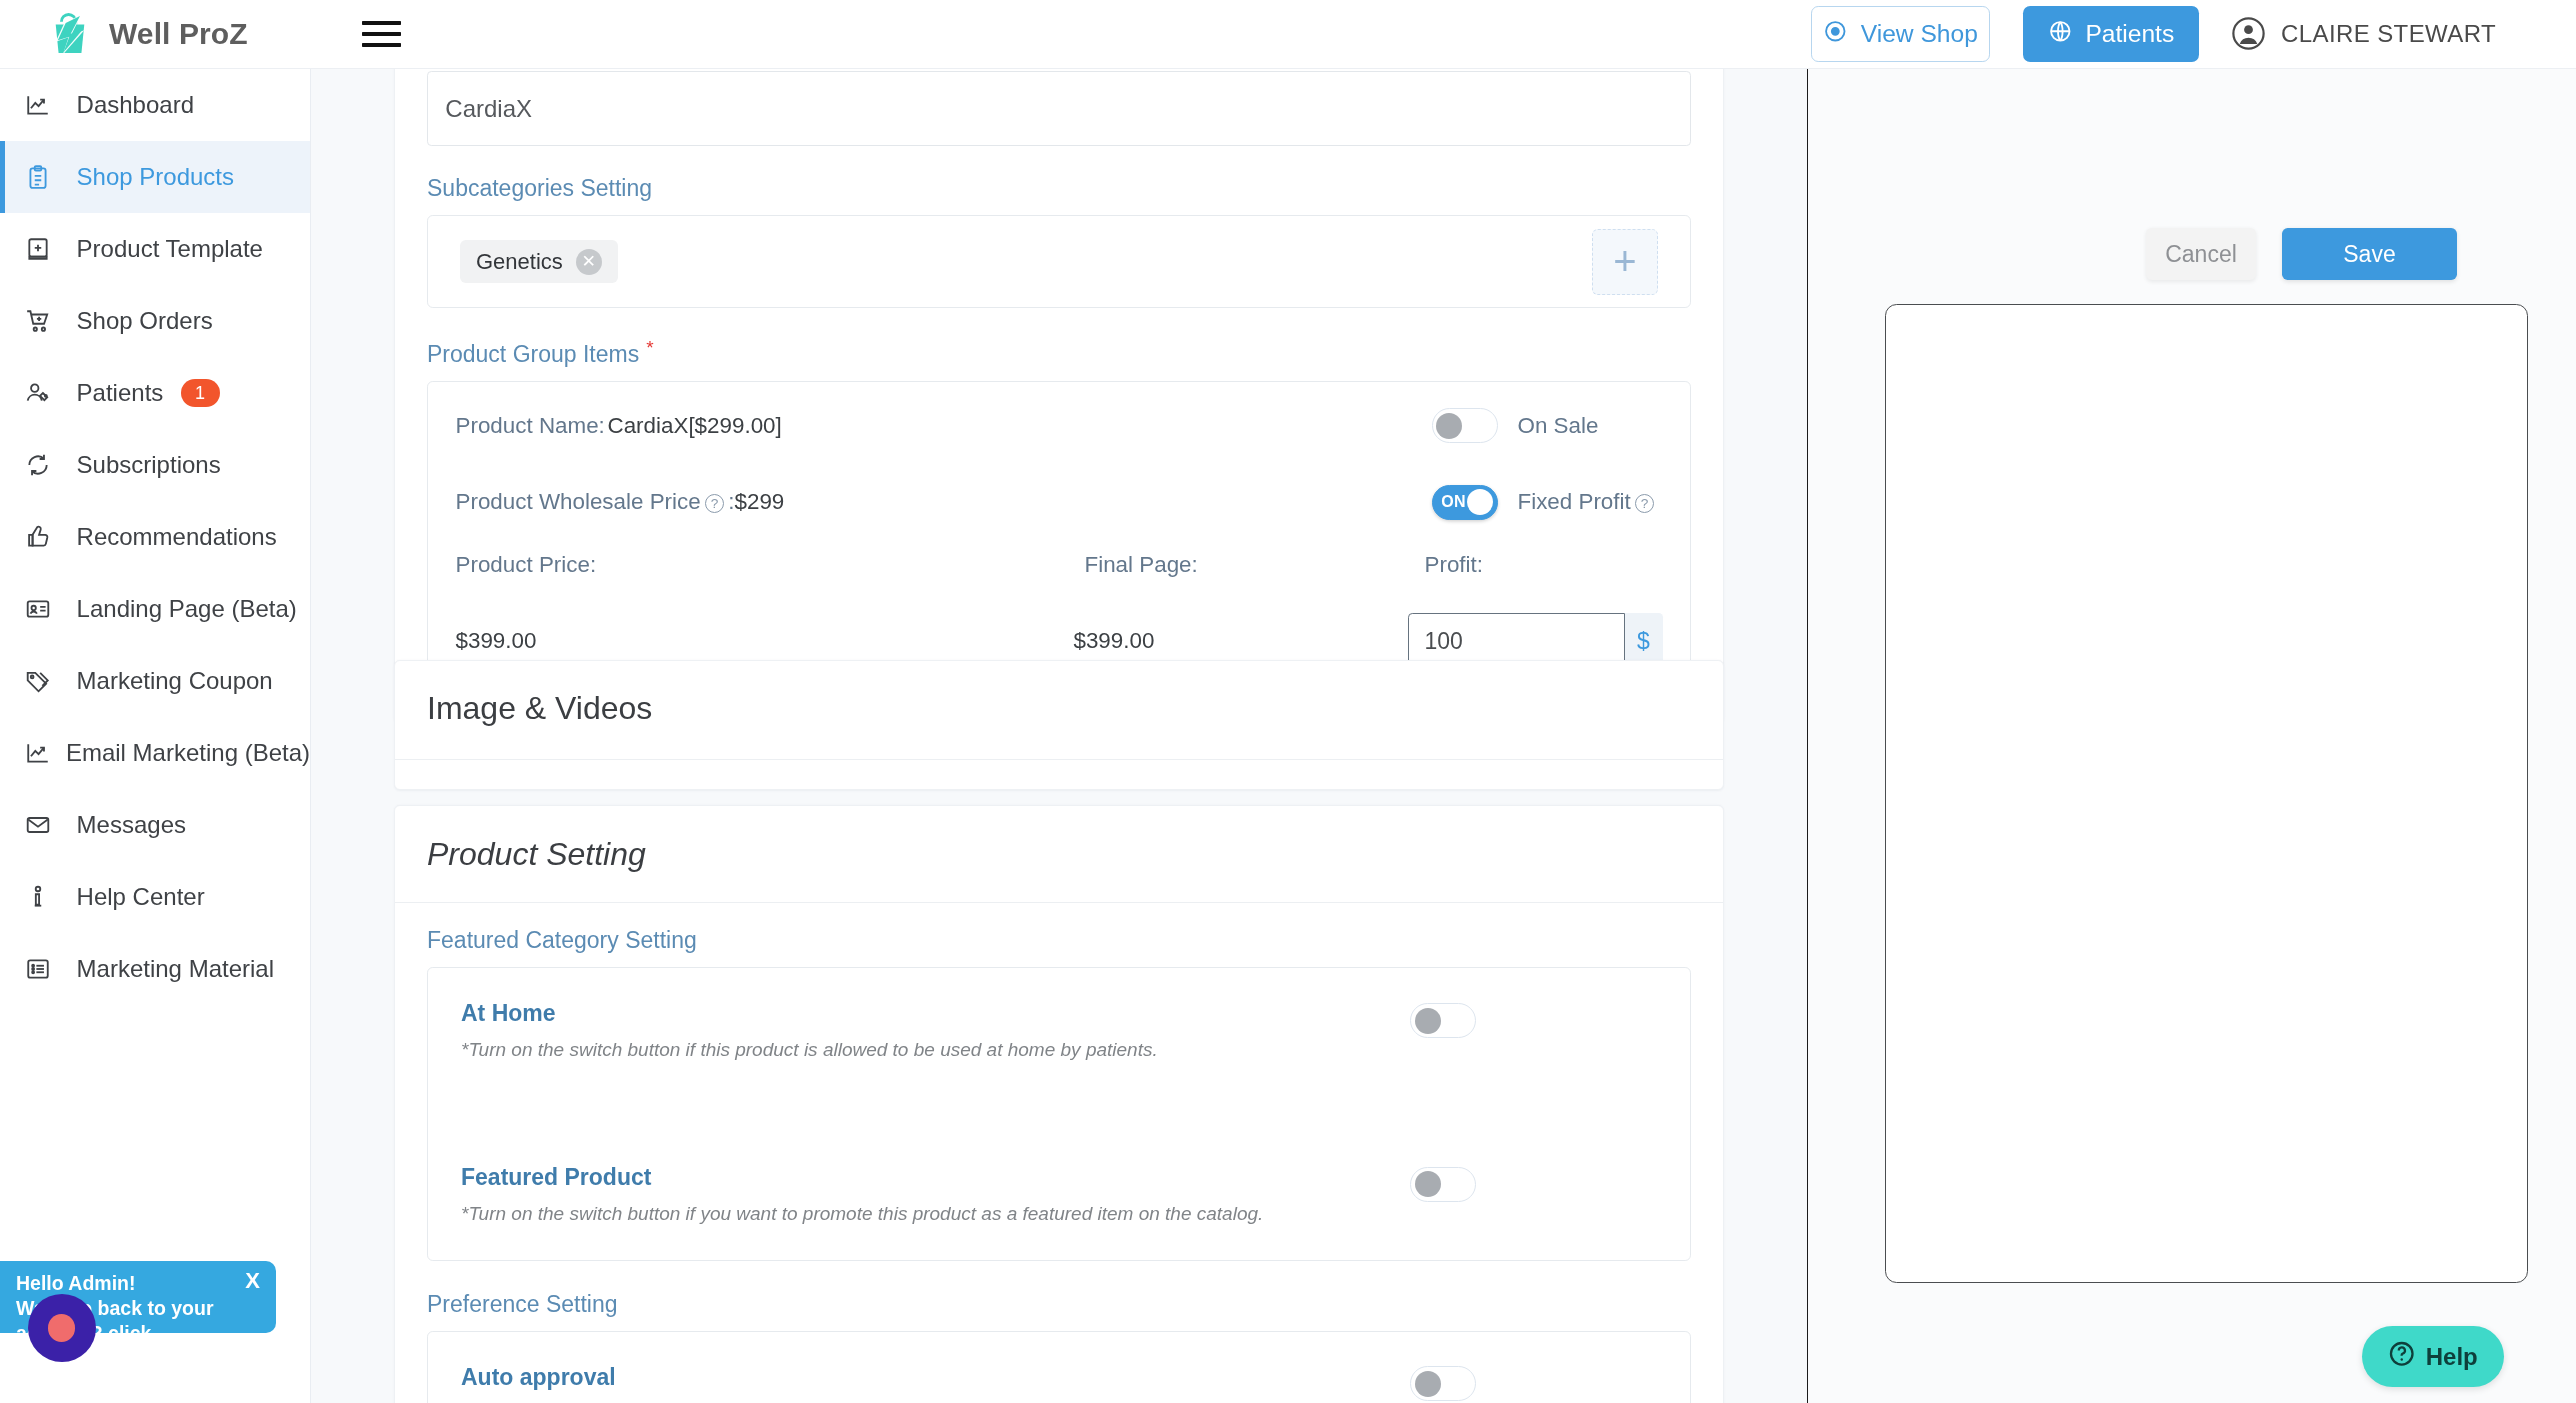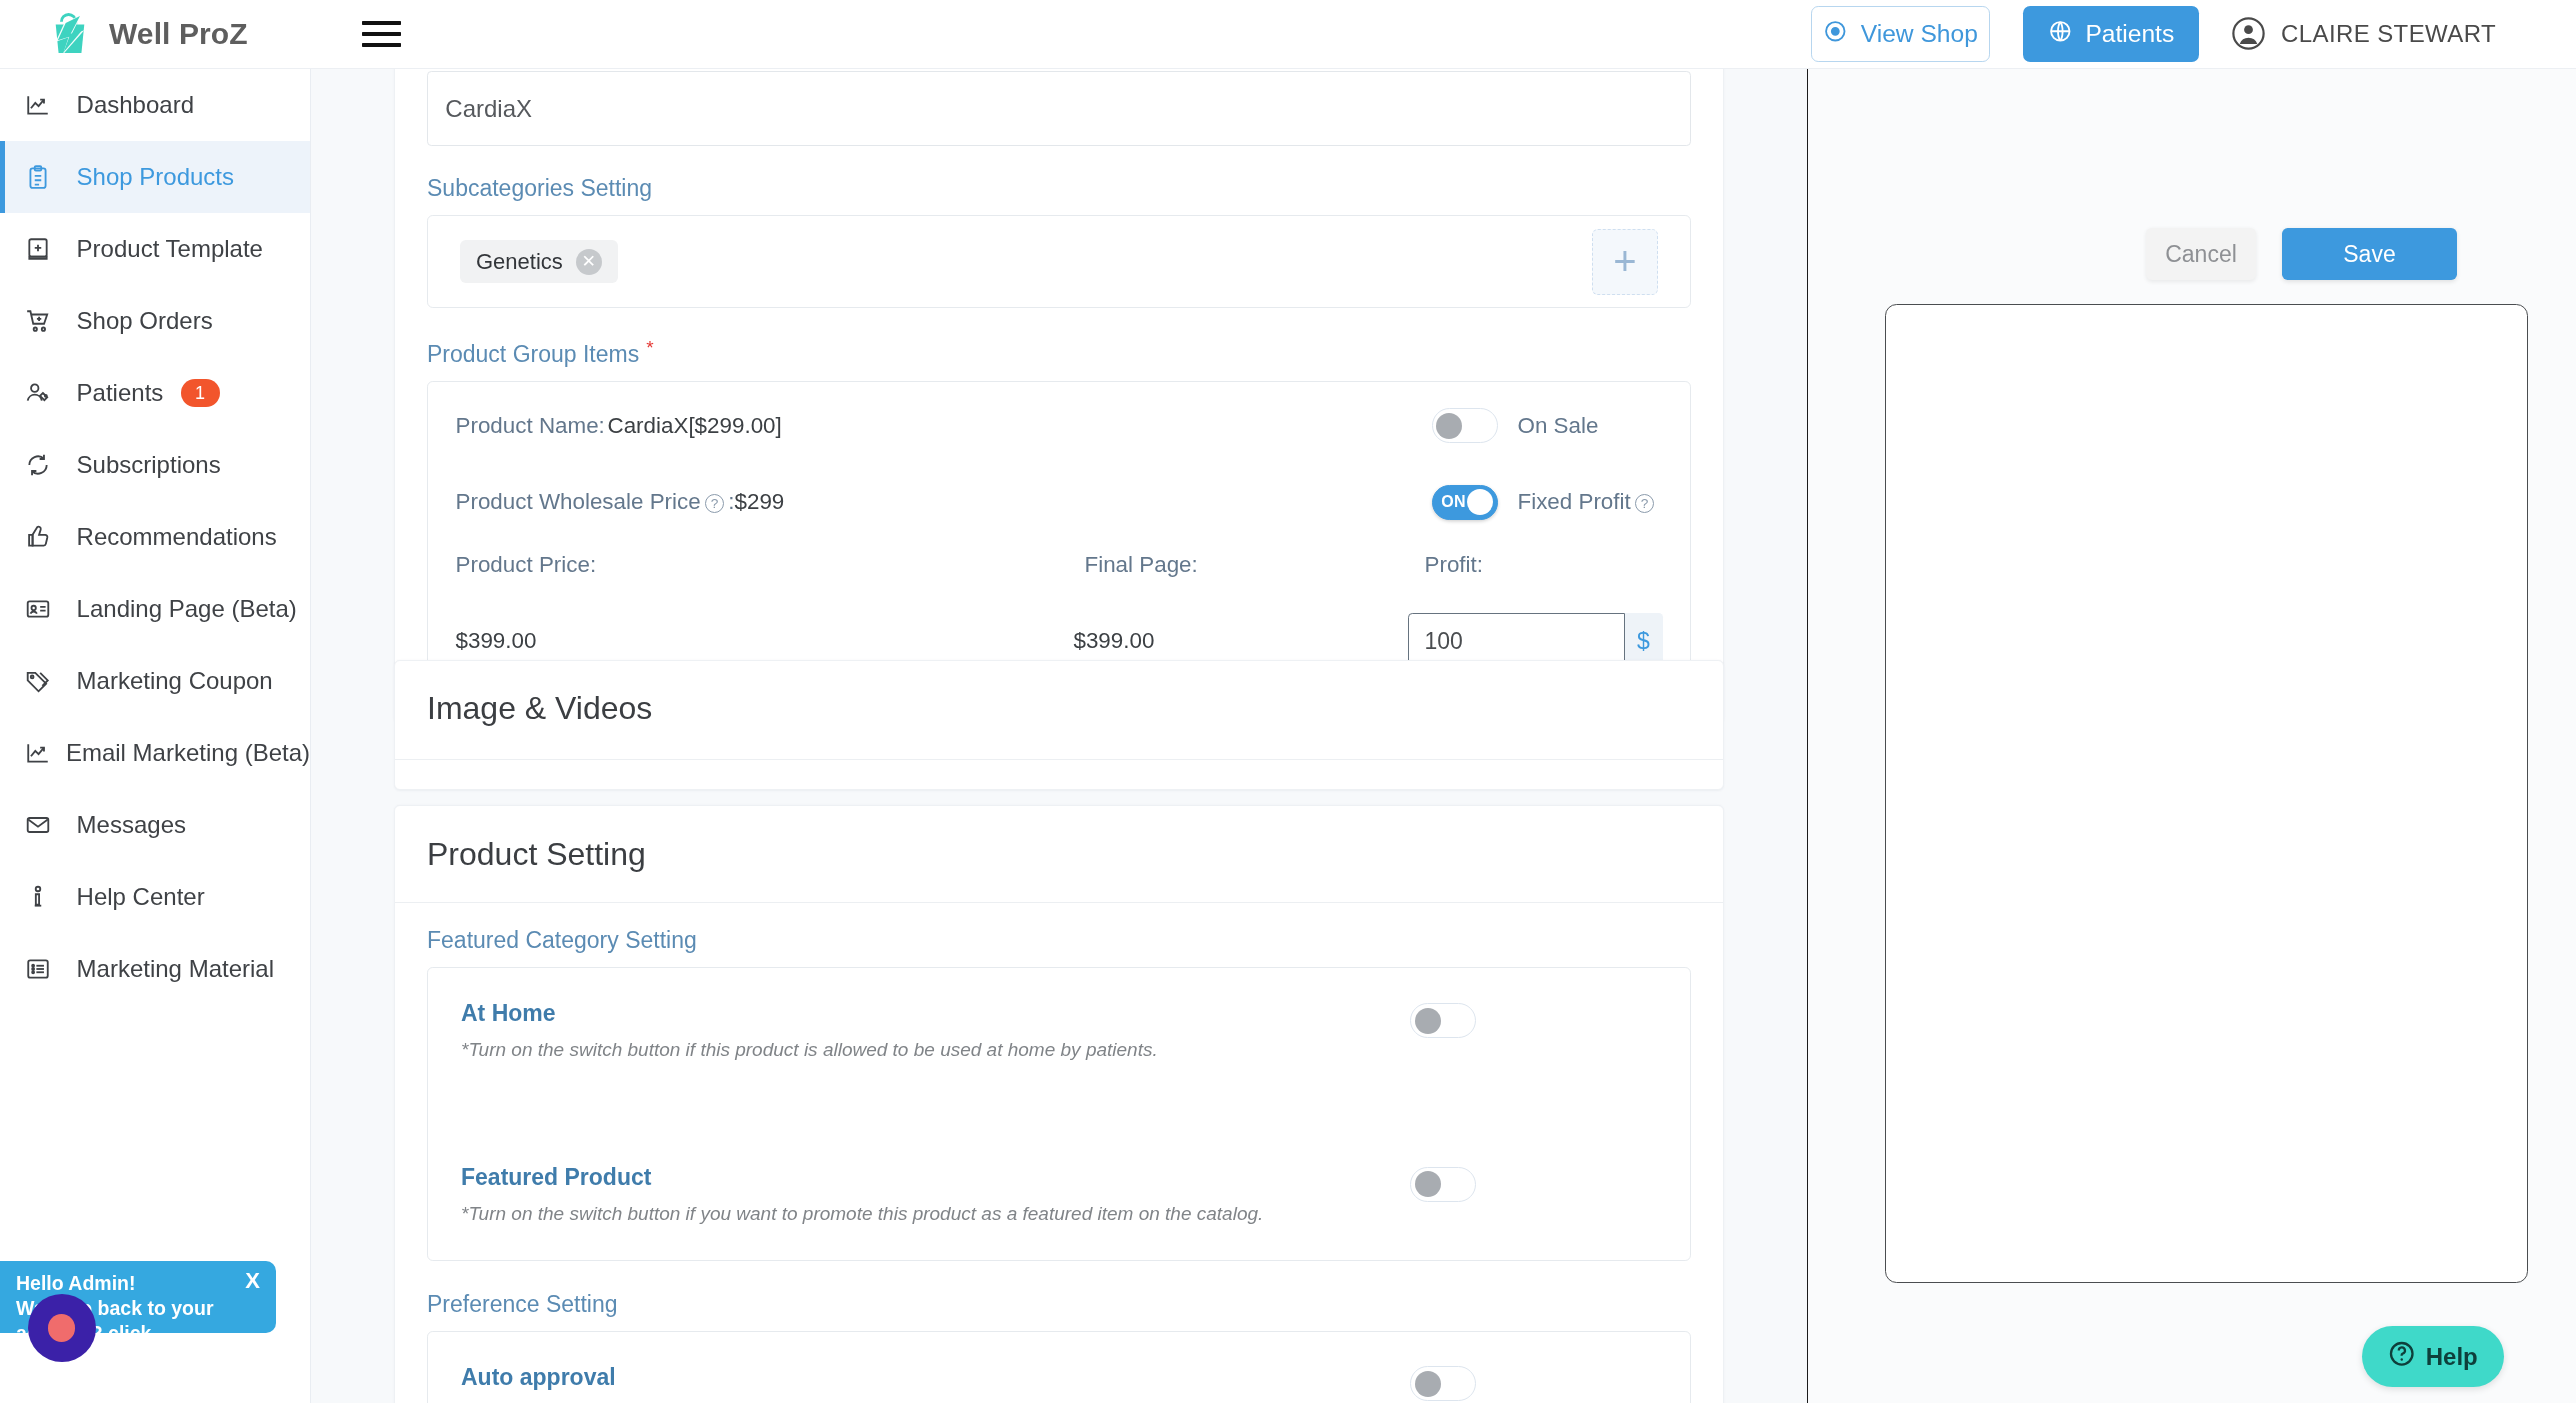--- a/index.html
+++ b/index.html
@@ -503,21 +503,21 @@
     </div>
 
     <div class="card" style="position:absolute; left:83px; top:591px; height:130px;">
       <div style="padding:29px 32px 0 32px;">
         <div class="card-title">Image &amp; Videos</div>
       </div>
       <div class="divider-h" style="margin-top:32px;"></div>
     </div>
 
     <div class="card" style="position:absolute; left:83px; top:736px; height:622px;">
-      <div style="padding:30px 32px 0 32px;">
+      <div style="padding:30px 32px 0 32px;font-style:italic;">
         <div class="card-title">Product Setting</div>
       </div>
       <div class="divider-h" style="margin-top:29px;"></div>
 
       <div style="padding:0 32px;">
         <div class="section-label" style="margin:24.6px 0 13px 0;">Featured Category Setting</div>
 
         <div style="border:0.7px solid #e6eaee; border-radius:5.8px; background:#fff; padding:32px 0 33px 0;">
           <div class="toggle-row">
             <span class="txt">

